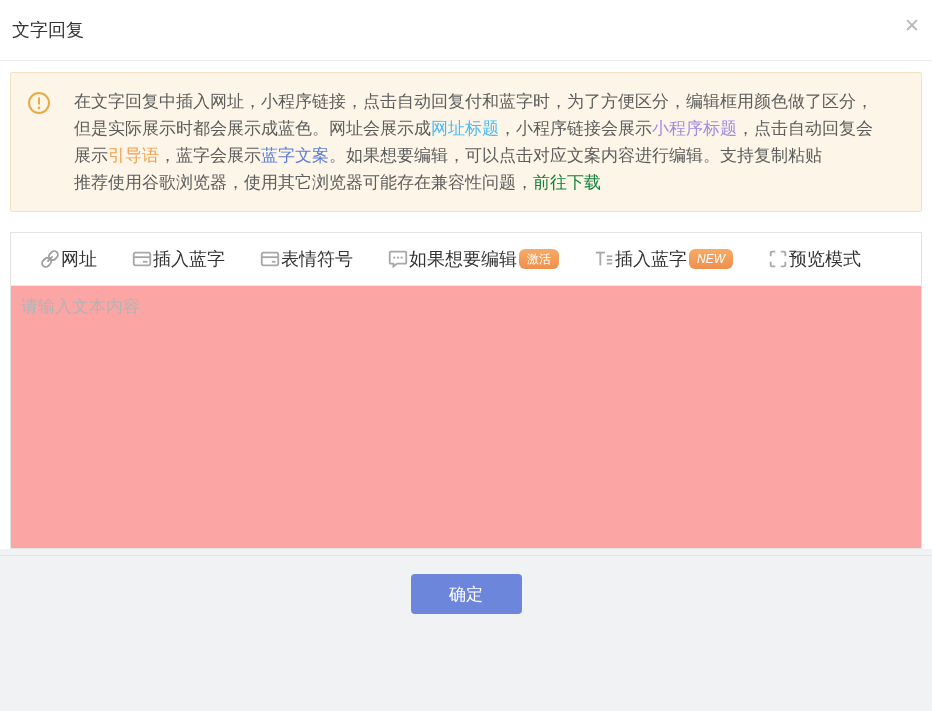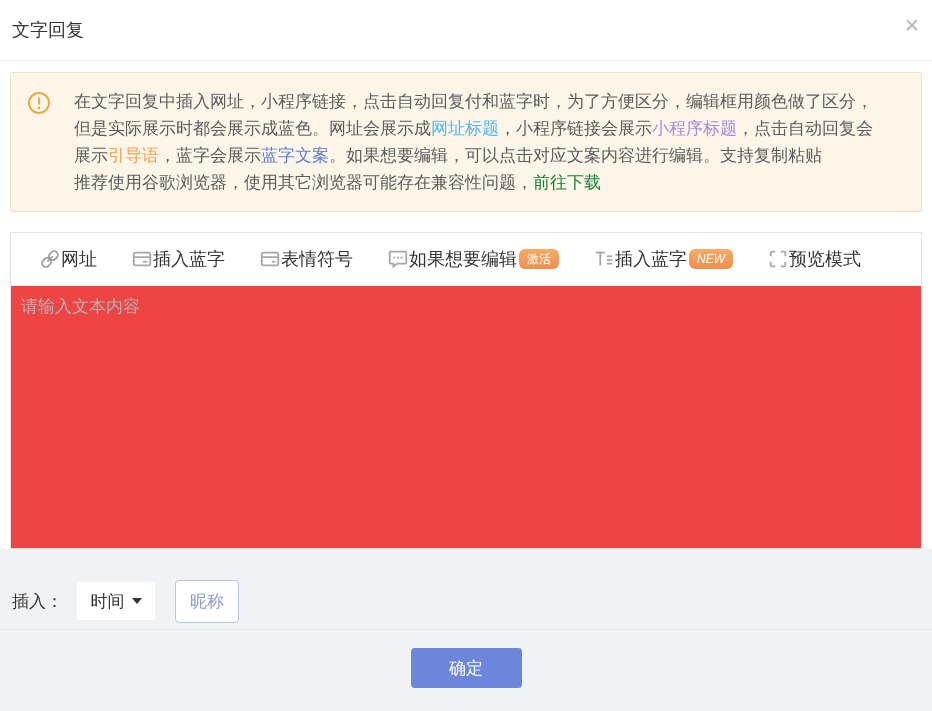--- a/index.html
+++ b/index.html
@@ -69,21 +69,21 @@
     color: #fff; font-size: 12px; line-height: 1;
     padding: 4px 8px; border-radius: 6px; margin-left: 2px;
   }
   .badge.new { font-weight: 400; font-style: italic; }
 
   .editor-input {
     display: block; width: 100%; height: 262px;
     border: none; outline: none; resize: none;
     padding: 9px 10px; font-size: 17px; color: #333;
     font-family: "Liberation Sans", "DejaVu Sans", sans-serif;
-    background: #ef4444;
+    background: #fca5a5;
   }
   .editor-input::placeholder { color: #b3b3b3; }
 
   
   .bottom-area {
     flex: 1; background: #f1f2f4;
     display: flex; flex-direction: column;
   }
   .insert-row {
     display: flex; align-items: center;
@@ -235,26 +235,18 @@
           </span>
           <span>预览模式</span>
         </div>
 
       </div>
       <textarea class="editor-input" placeholder="请输入文本内容" style=""></textarea>
     </div>
   </div>
 
   <div class="bottom-area">
-    <div class="insert-row">
-      <span class="insert-label">插入：</span>
-      <div class="time-select">
-        <span>时间</span>
-        <span class="caret-down"></span>
-      </div>
-      <button class="nickname-btn">昵称</button>
-    </div>
     <div class="footer-row">
       <button class="confirm-btn">确定</button>
     </div>
   </div>
 
 </div>
 
 </body></html>

